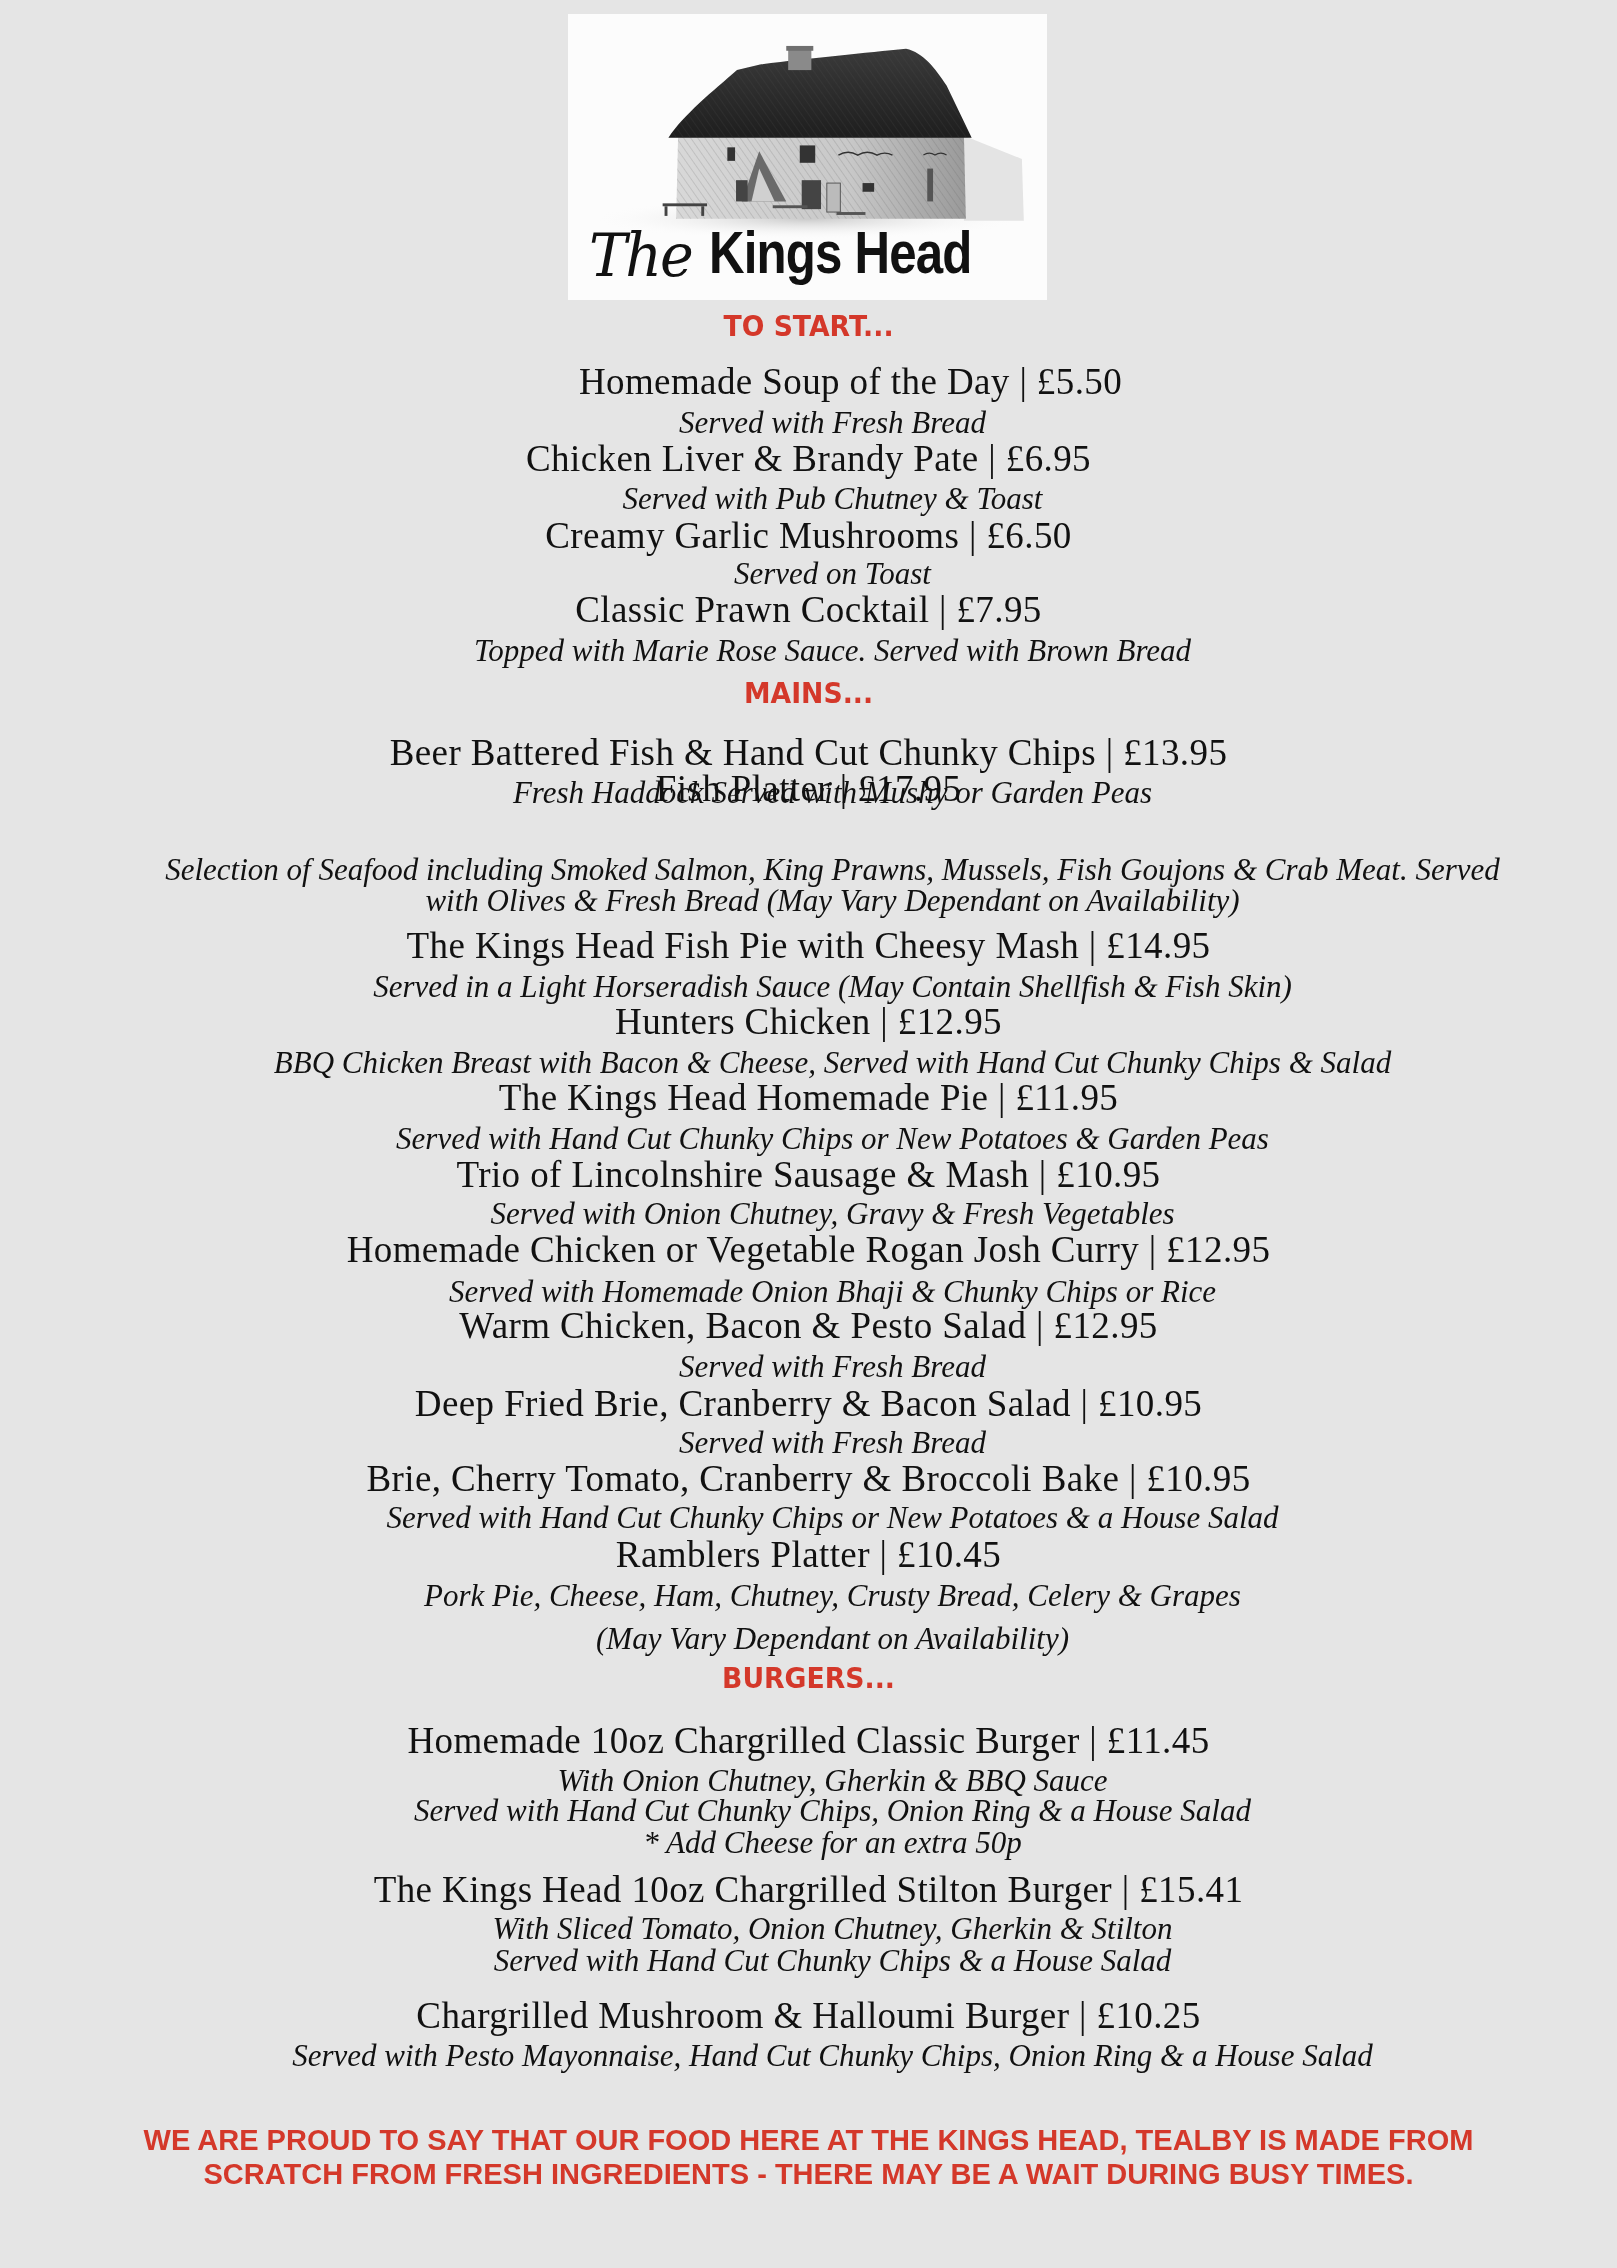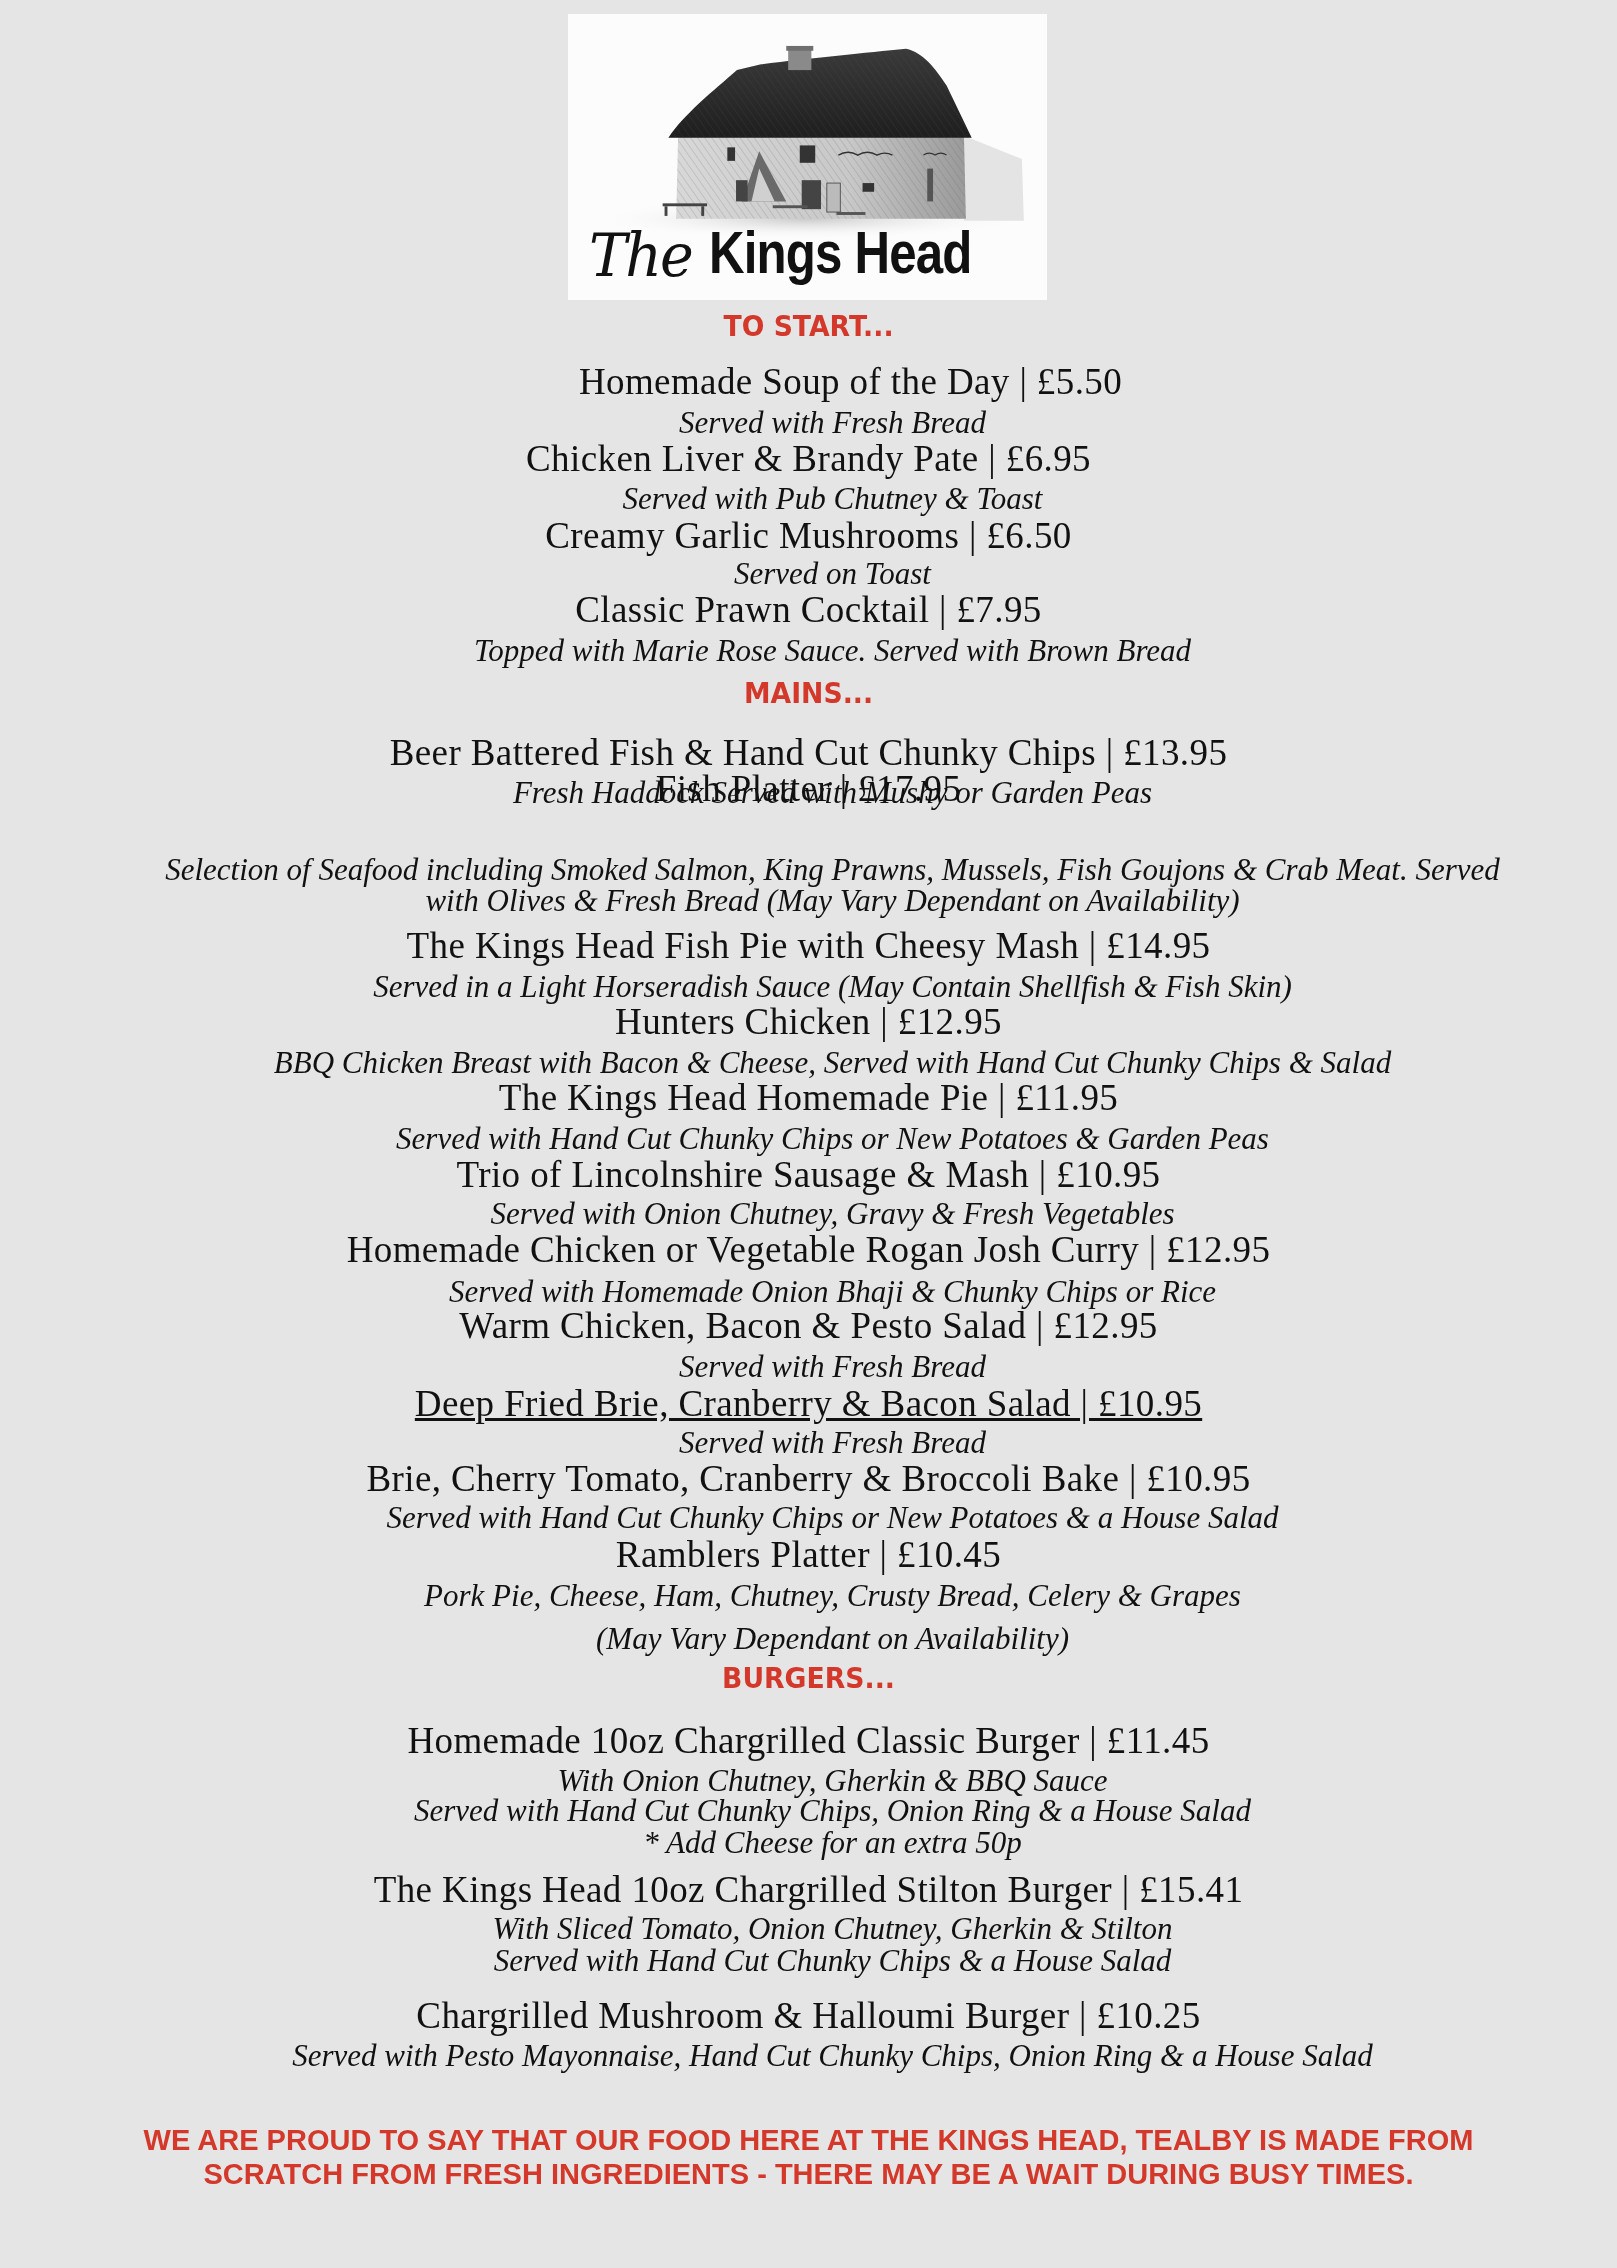--- a/index.html
+++ b/index.html
@@ -103,21 +103,21 @@
   <div class="line title" style="top:1001px;">Hunters Chicken | £12.95</div>
   <div class="line desc" style="top:1044px;">BBQ Chicken Breast with Bacon &amp; Cheese, Served with Hand Cut Chunky Chips &amp; Salad</div>
   <div class="line title" style="top:1077px;">The Kings Head Homemade Pie | £11.95</div>
   <div class="line desc" style="top:1120px;">Served with Hand Cut Chunky Chips or New Potatoes &amp; Garden Peas</div>
   <div class="line title" style="top:1154px;">Trio of Lincolnshire Sausage &amp; Mash | £10.95</div>
   <div class="line desc" style="top:1195px;">Served with Onion Chutney, Gravy &amp; Fresh Vegetables</div>
   <div class="line title" style="top:1229px;">Homemade Chicken or Vegetable Rogan Josh Curry | £12.95</div>
   <div class="line desc" style="top:1273px;">Served with Homemade Onion Bhaji &amp; Chunky Chips or Rice</div>
   <div class="line title" style="top:1305px;">Warm Chicken, Bacon &amp; Pesto Salad | £12.95</div>
   <div class="line desc" style="top:1348px;">Served with Fresh Bread</div>
-  <div class="line title" style="top:1383px;text-decoration:underline;">Deep Fried Brie, Cranberry &amp; Bacon Salad | £10.95</div>
+  <div class="line title" style="top:1383px;">Deep Fried Brie, Cranberry &amp; Bacon Salad | £10.95</div>
   <div class="line desc" style="top:1424px;">Served with Fresh Bread</div>
   <div class="line title" style="top:1458px;">Brie, Cherry Tomato, Cranberry &amp; Broccoli Bake | £10.95</div>
   <div class="line desc" style="top:1499px;">Served with Hand Cut Chunky Chips or New Potatoes &amp; a House Salad</div>
   <div class="line title" style="top:1534px;">Ramblers Platter | £10.45</div>
   <div class="line desc" style="top:1577px;">Pork Pie, Cheese, Ham, Chutney, Crusty Bread, Celery &amp; Grapes</div>
   <div class="line desc" style="top:1620px;">(May Vary Dependant on Availability)</div>
 
   <div class="line heading" style="top:1661px;color:#d4382a;">BURGERS...</div>
 
   <div class="line title" style="top:1720px;">Homemade 10oz Chargrilled Classic Burger | £11.45</div>

